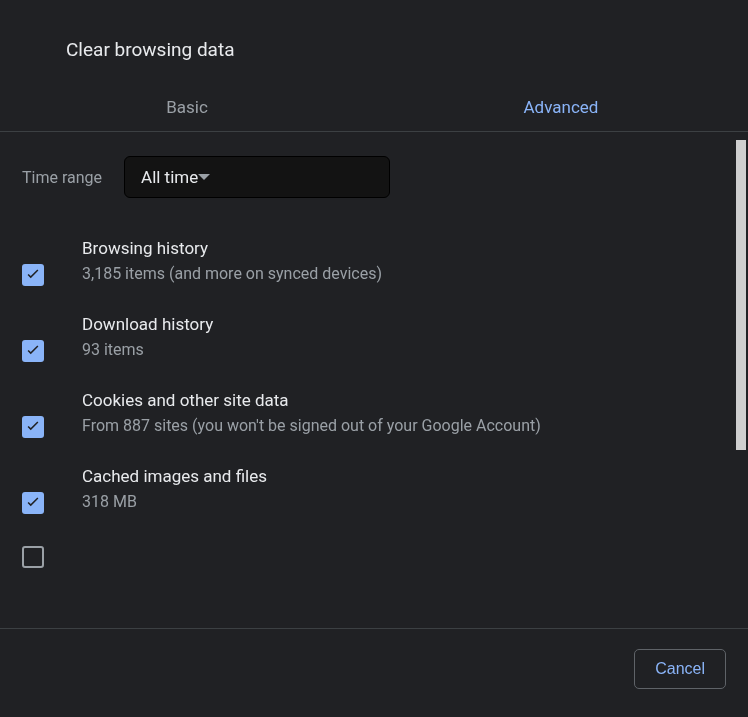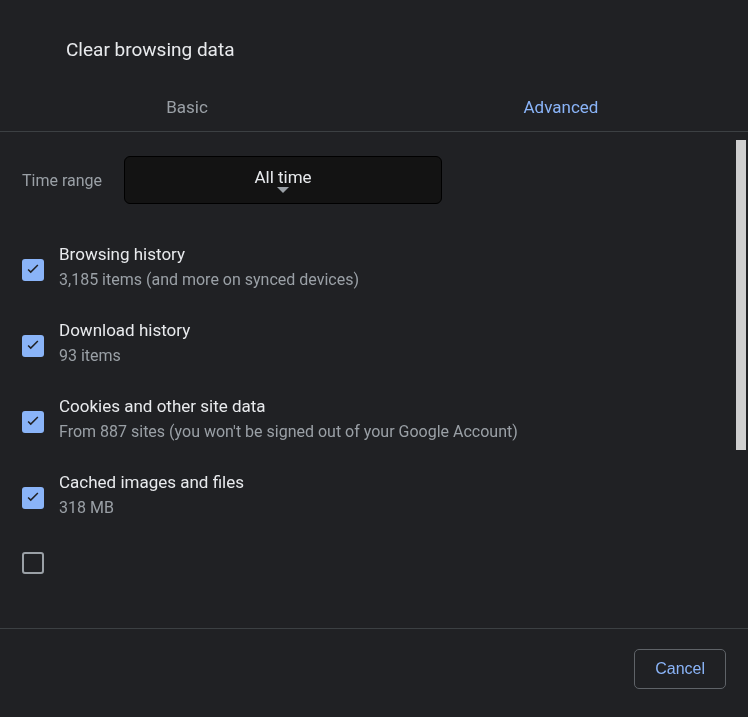--- a/index.html
+++ b/index.html
@@ -73,47 +73,46 @@
     }
     .time-label {
       color: #9aa0a6;
       font-size: 16px;
     }
     .select {
       background: #131313;
       border: 1px solid #000;
       border-radius: 6px;
       padding: 10px 16px;
-      width: 318px;
-      display: flex;
-      align-items: center;
-      justify-content: space-between;
-      cursor: pointer;
-      flex-direction: column;
+      width: 266px;
+      display: flex;
+      align-items: center;
+      justify-content: flex-start;
+      cursor: pointer;
     }
     .select-value {
       color: #e8eaed;
       font-size: 17px;
     }
     .select-caret {
       width: 0;
       height: 0;
       border-left: 6px solid transparent;
       border-right: 6px solid transparent;
       border-top: 6px solid #9aa0a6;
     }
     .option-list {
       display: flex;
       flex-direction: column;
       gap: 28px;
     }
     .option {
       display: flex;
-      align-items: center;
-      gap: 15px;
+      align-items: flex-end;
+      gap: 38px;
     }
     .checkbox {
       width: 22px;
       height: 22px;
       border-radius: 3px;
       flex-shrink: 0;
       margin-top: 4px;
       cursor: pointer;
       display: flex;
       align-items: center;

